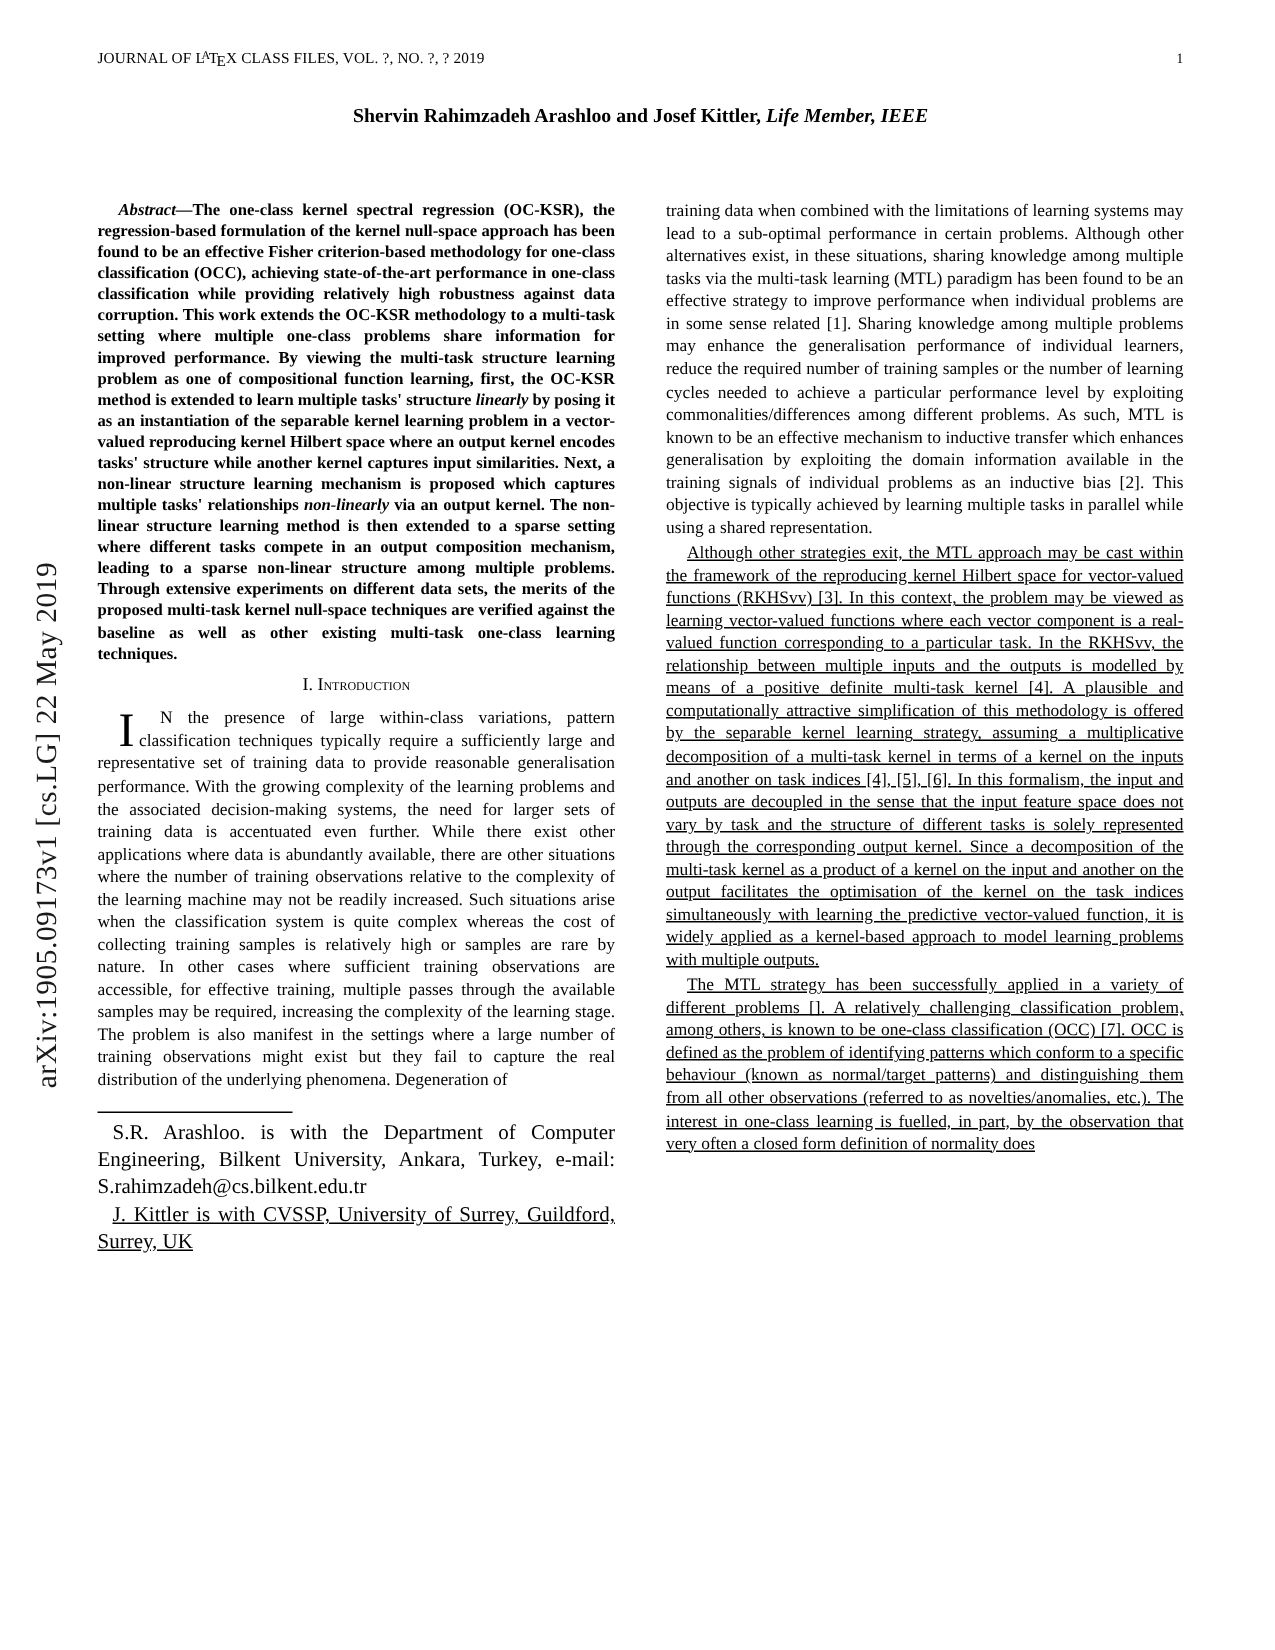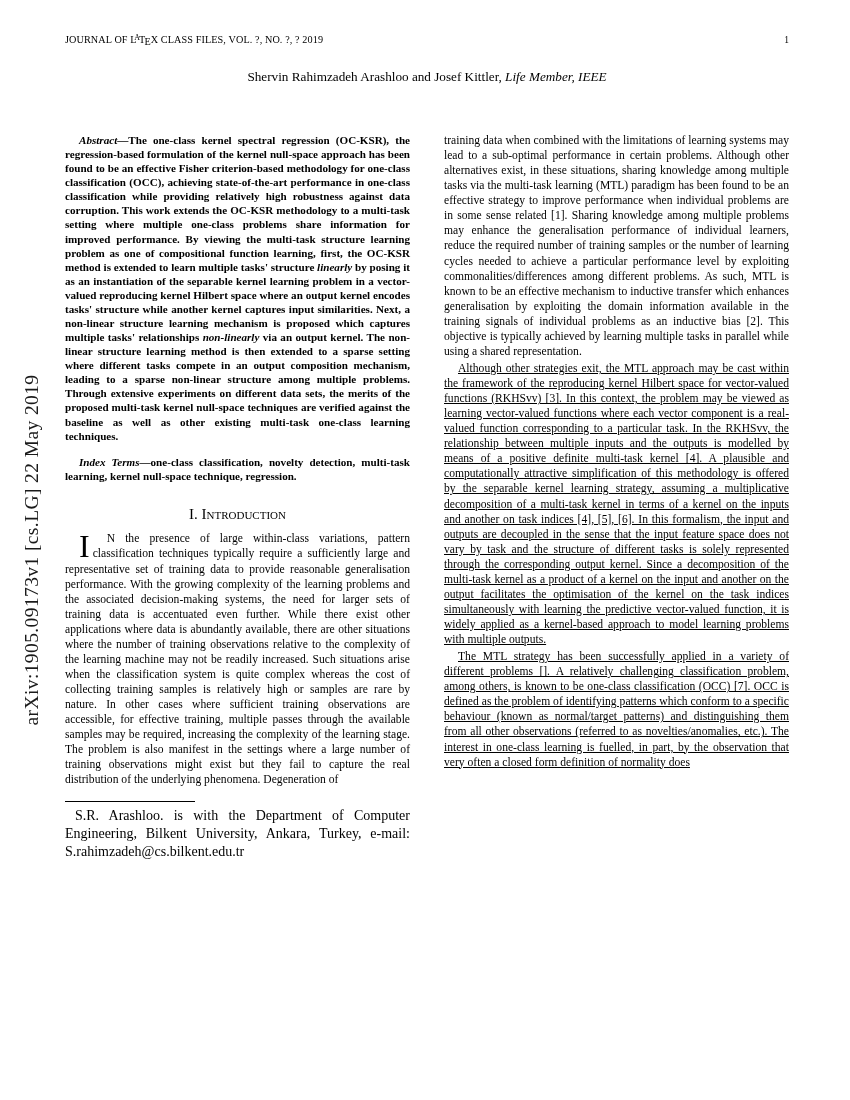--- a/index.html
+++ b/index.html
@@ -80,20 +80,21 @@
     font-size: 25.5px;
     line-height: 1.22;
     margin-top: 42px;
     font-weight: normal;
     letter-spacing: 0.1px;
   }
   .authors {
     text-align: center;
     font-size: 13.2px;
     margin-top: 22px;
+    font-weight: bold;
   }
   .authors .ital { font-style: italic; }
 
   .cols {
     display: flex;
     margin-top: 48px;
     gap: 34px;
   }
   .col {
     width: 351px;
@@ -120,22 +121,22 @@
     font-size: 11.1px;
     line-height: 1.27;
     text-indent: 14px;
     margin-top: 12px;
   }
   .indexterms .head { font-style: italic; }
 
   .sec-head {
     text-align: center;
     font-variant: small-caps;
-    font-size: 15px;
-    margin-top: 22px;
+    font-size: 12px;
+    margin-top: 6px;
     margin-bottom: 7px;
   }
 
   .dropcap-para {
     text-indent: 0;
   }
   .dropcap {
     float: left;
     font-size: 32px;
     line-height: 0.82;
@@ -174,29 +175,29 @@
 
 
     <div class="authors"><span>Shervin Rahimzadeh Arashloo and Josef Kittler, </span><span class="ital">Life Member, IEEE</span></div>
 
     <div class="cols">
 
       <div class="col">
 
         <div class="abstract"><span class="head">Abstract</span><span>—</span><span>The one-class kernel spectral regression (OC-KSR), the regression-based formulation of the kernel null-space approach has been found to be an effective Fisher criterion-based methodology for one-class classification (OCC), achieving state-of-the-art performance in one-class classification while providing relatively high robustness against data corruption. This work extends the OC-KSR methodology to a multi-task setting where multiple one-class problems share information for improved performance. By viewing the multi-task structure learning problem as one of compositional function learning, first, the OC-KSR method is extended to learn multiple tasks' structure </span><span class="ital">linearly</span><span> by posing it as an instantiation of the separable kernel learning problem in a vector-valued reproducing kernel Hilbert space where an output kernel encodes tasks' structure while another kernel captures input similarities. Next, a non-linear structure learning mechanism is proposed which captures multiple tasks' relationships </span><span class="ital">non-linearly</span><span> via an output kernel. The non-linear structure learning method is then extended to a sparse setting where different tasks compete in an output composition mechanism, leading to a sparse non-linear structure among multiple problems. Through extensive experiments on different data sets, the merits of the proposed multi-task kernel null-space techniques are verified against the baseline as well as other existing multi-task one-class learning techniques.</span></div>
 
-        <div class="indexterms"><span class="head">Index Terms</span><span>—</span><span>one-class classification, novelty detection, multi-task learning, kernel null-space technique, regression.</span></div>
 
         <div class="sec-head">I. Introduction</div>
 
         <p class="dropcap-para"><span class="dropcap">I</span><span>N the presence of large within-class variations, pattern classification techniques typically require a sufficiently large and representative set of training data to provide reasonable generalisation performance. With the growing complexity of the learning problems and the associated decision-making systems, the need for larger sets of training data is accentuated even further. While there exist other applications where data is abundantly available, there are other situations where the number of training observations relative to the complexity of the learning machine may not be readily increased. Such situations arise when the classification system is quite complex whereas the cost of collecting training samples is relatively high or samples are rare by nature. In other cases where sufficient training observations are accessible, for effective training, multiple passes through the available samples may be required, increasing the complexity of the learning stage. The problem is also manifest in the settings where a large number of training observations might exist but they fail to capture the real distribution of the underlying phenomena. Degeneration of</span></p>
 
         <div class="footnote-rule"></div>
         <div class="footnote">
           <p>S.R. Arashloo. is with the Department of Computer Engineering, Bilkent University, Ankara, Turkey, e-mail: S.rahimzadeh@cs.bilkent.edu.tr</p>
+          <p>J. Kittler is with CVSSP, University of Surrey, Guildford, Surrey, UK</p>
         </div>
 
       </div>
 
       <div class="col">
         <p style="text-indent:0">training data when combined with the limitations of learning systems may lead to a sub-optimal performance in certain problems. Although other alternatives exist, in these situations, sharing knowledge among multiple tasks via the multi-task learning (MTL) paradigm has been found to be an effective strategy to improve performance when individual problems are in some sense related [1]. Sharing knowledge among multiple problems may enhance the generalisation performance of individual learners, reduce the required number of training samples or the number of learning cycles needed to achieve a particular performance level by exploiting commonalities/differences among different problems. As such, MTL is known to be an effective mechanism to inductive transfer which enhances generalisation by exploiting the domain information available in the training signals of individual problems as an inductive bias [2]. This objective is typically achieved by learning multiple tasks in parallel while using a shared representation.</p>
         <p>Although other strategies exit, the MTL approach may be cast within the framework of the reproducing kernel Hilbert space for vector-valued functions (RKHSvv) [3]. In this context, the problem may be viewed as learning vector-valued functions where each vector component is a real-valued function corresponding to a particular task. In the RKHSvv, the relationship between multiple inputs and the outputs is modelled by means of a positive definite multi-task kernel [4]. A plausible and computationally attractive simplification of this methodology is offered by the separable kernel learning strategy, assuming a multiplicative decomposition of a multi-task kernel in terms of a kernel on the inputs and another on task indices [4], [5], [6]. In this formalism, the input and outputs are decoupled in the sense that the input feature space does not vary by task and the structure of different tasks is solely represented through the corresponding output kernel. Since a decomposition of the multi-task kernel as a product of a kernel on the input and another on the output facilitates the optimisation of the kernel on the task indices simultaneously with learning the predictive vector-valued function, it is widely applied as a kernel-based approach to model learning problems with multiple outputs.</p>
         <p>The MTL strategy has been successfully applied in a variety of different problems []. A relatively challenging classification problem, among others, is known to be one-class classification (OCC) [7]. OCC is defined as the problem of identifying patterns which conform to a specific behaviour (known as normal/target patterns) and distinguishing them from all other observations (referred to as novelties/anomalies, etc.). The interest in one-class learning is fuelled, in part, by the observation that very often a closed form definition of normality does</p>
       </div>
 

